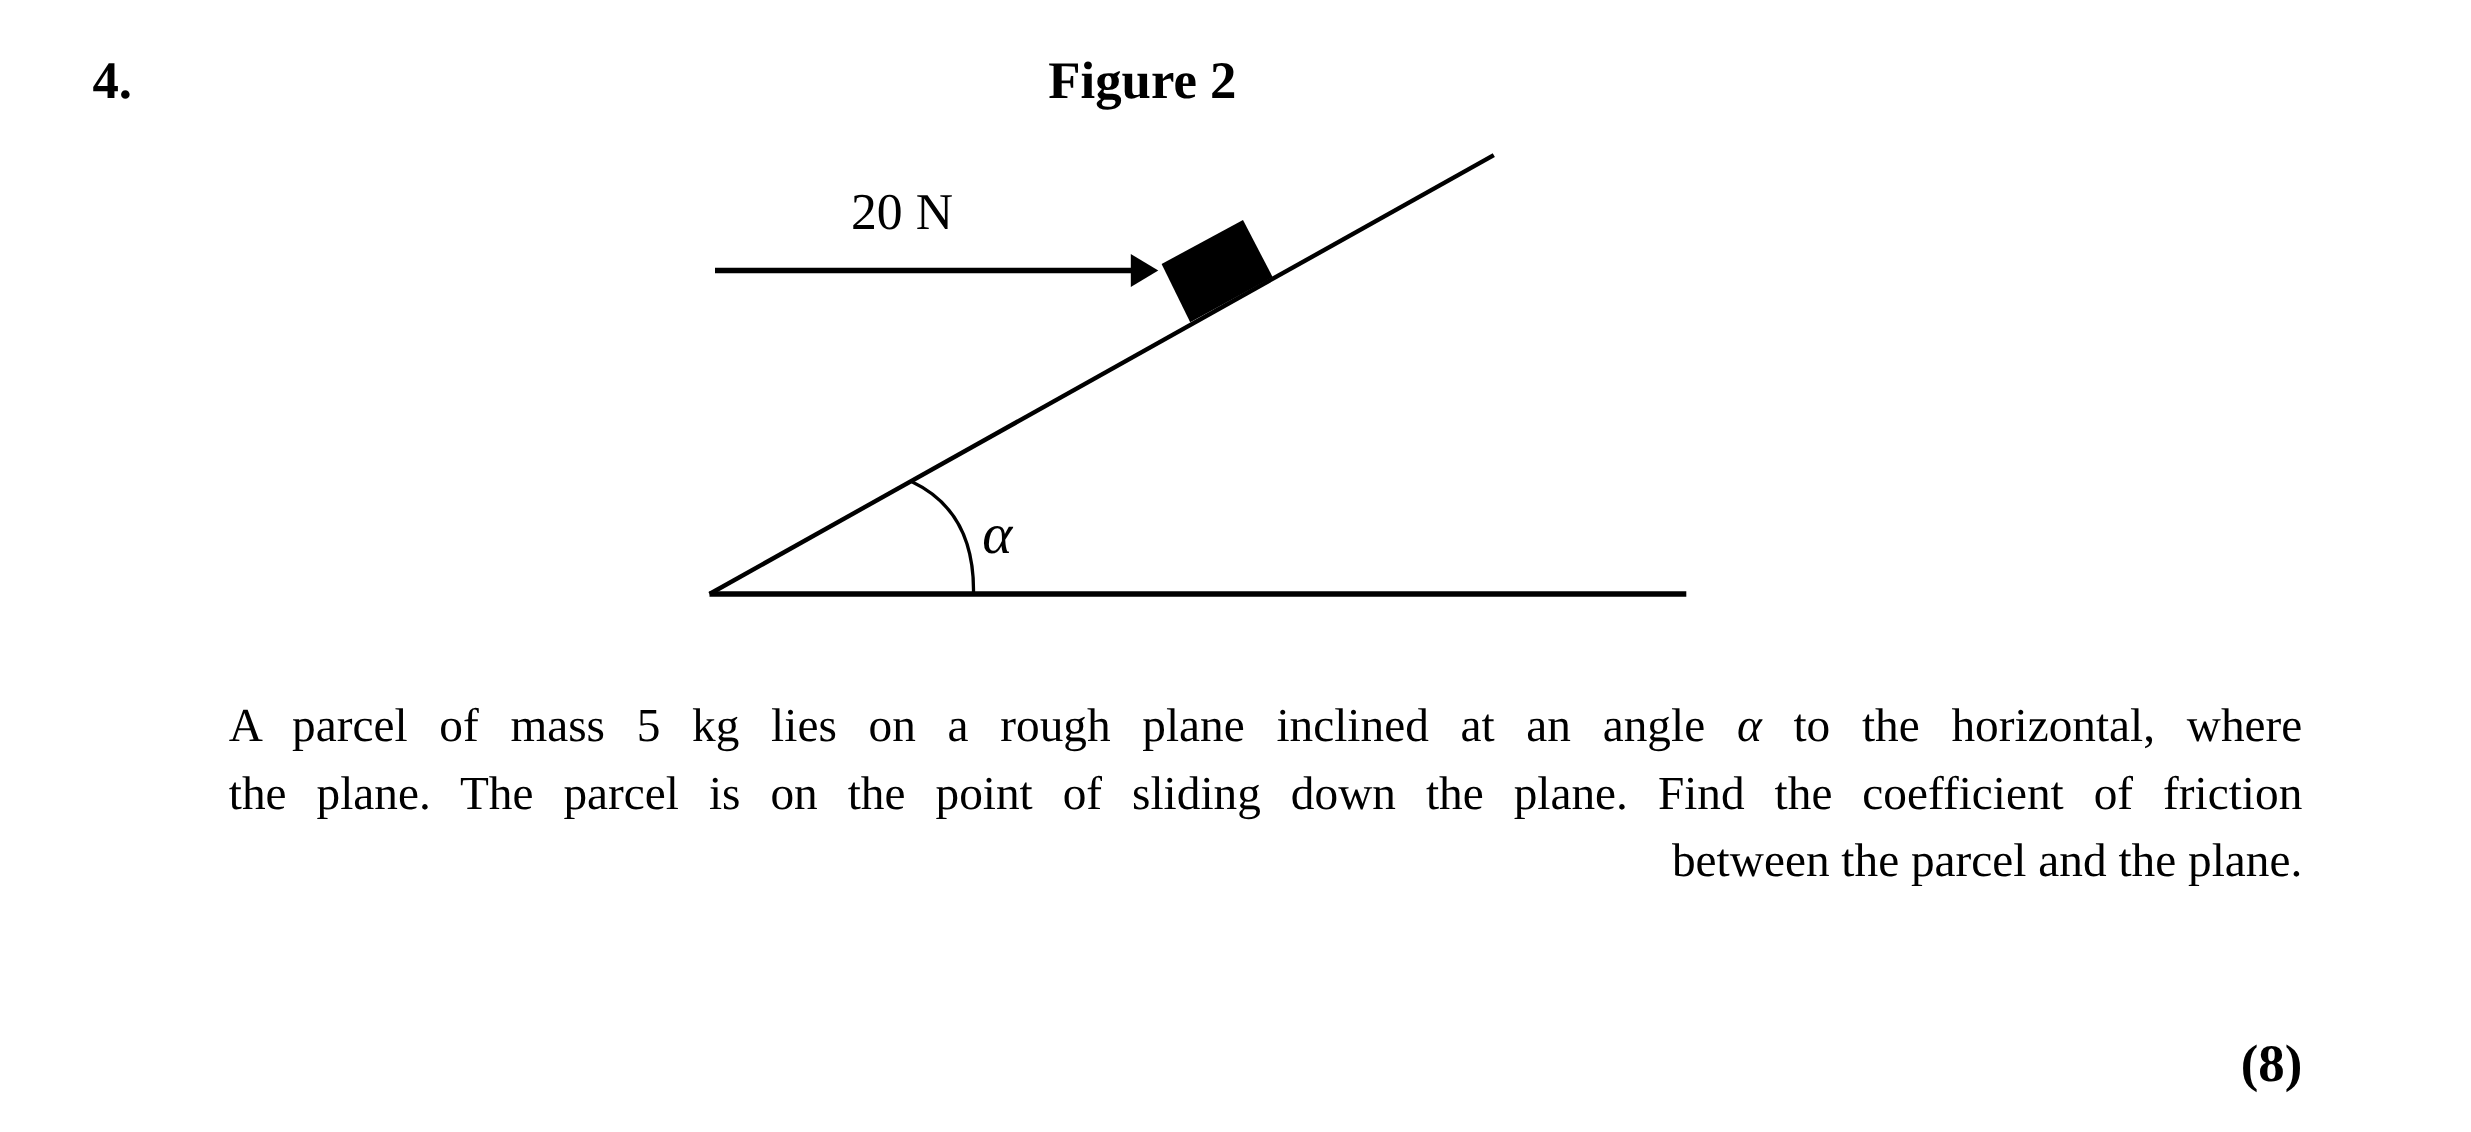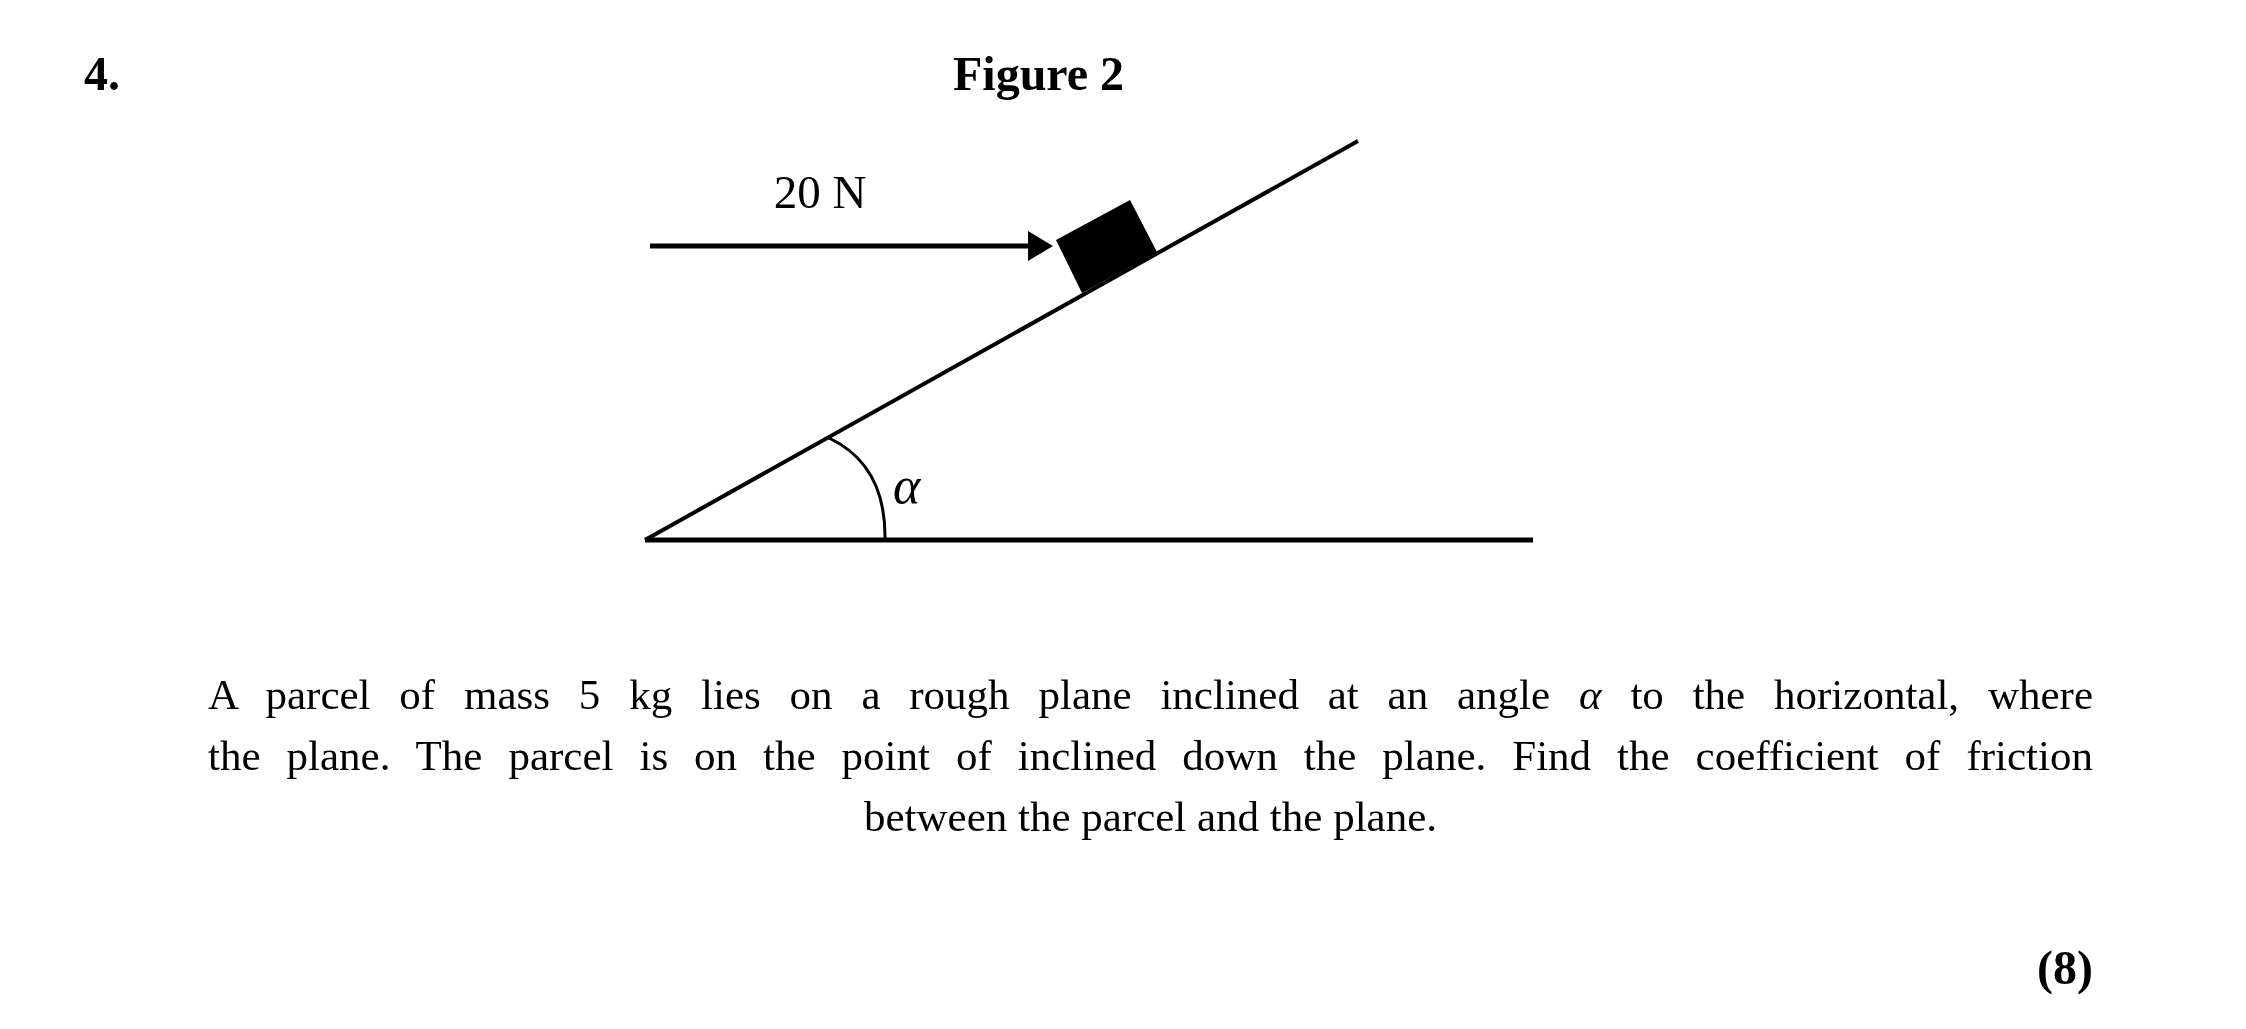--- a/index.html
+++ b/index.html
@@ -43,24 +43,23 @@
   }
   .force-label { font-size: 47px; }
   .alpha-label { font-size: 52px; font-style: italic; }
   .problem {
     position: absolute;
     left: 208px;
     top: 630px;
     width: 1885px;
     font-size: 43px;
     line-height: 61px;
-    margin-top: 34px;
   }
   .jline { text-align: justify; text-align-last: justify; white-space: normal; }
-  .lline { text-align: center; }
+  .lline { text-align: right; }
   .gk { font-style: italic; }
   .frac {
     display: inline-block;
     vertical-align: -0.42em;
     text-align: center;
     font-size: 24px;
     line-height: 1.08;
   }
   .frac .num { display: block; border-bottom: 3px solid #000; padding: 0 3px 1px 3px; }
   .frac .den { display: block; }
@@ -97,19 +96,19 @@
 
     <text class="force-label" x="820" y="208" text-anchor="middle">20 N</text>
 
     <path class="stroke" d="M 829 438 Q 886 465 885 539" stroke-width="3"></path>
 
     <text class="alpha-label" x="893" y="503">α</text>
   </svg>
 
   <div class="problem">
     <div class="jline"><span>A parcel of mass 5 kg lies on a rough plane inclined at an angle </span><span class="gk">α</span><span> to the horizontal, where</span></div>
-    <div class="jline"><span>the plane. The parcel is on the point of inclined down the plane. Find the coefficient of friction</span></div>
+    <div class="jline"><span>the plane. The parcel is on the point of sliding down the plane. Find the coefficient of friction</span></div>
     <div class="lline"><span>between the parcel and the plane.</span></div>
   </div>
 
   <div class="marks">(8)</div>
 
 </div>
 
 </body></html>

